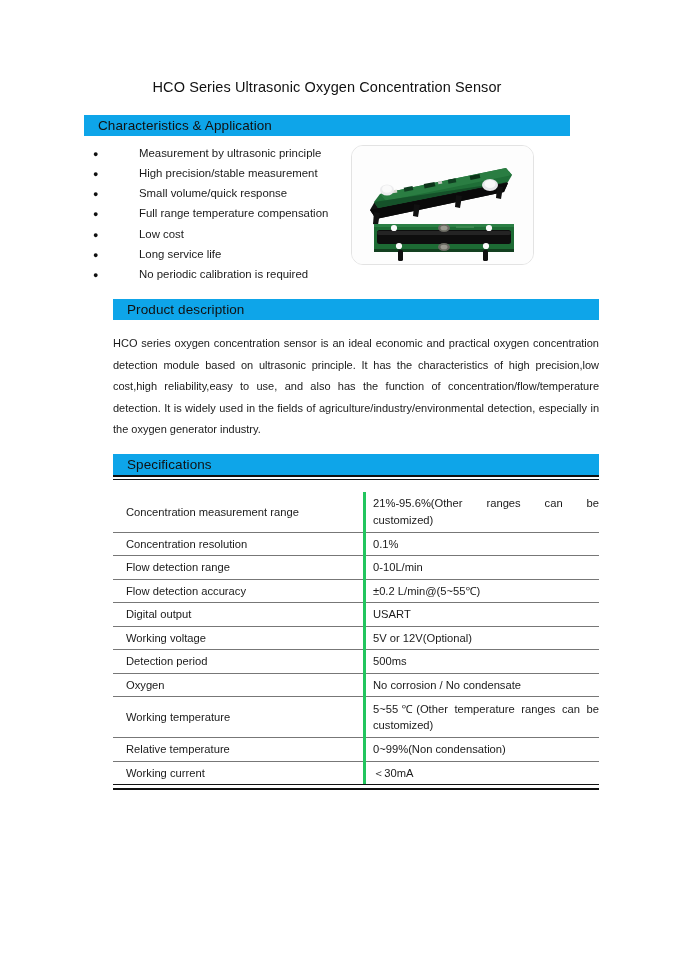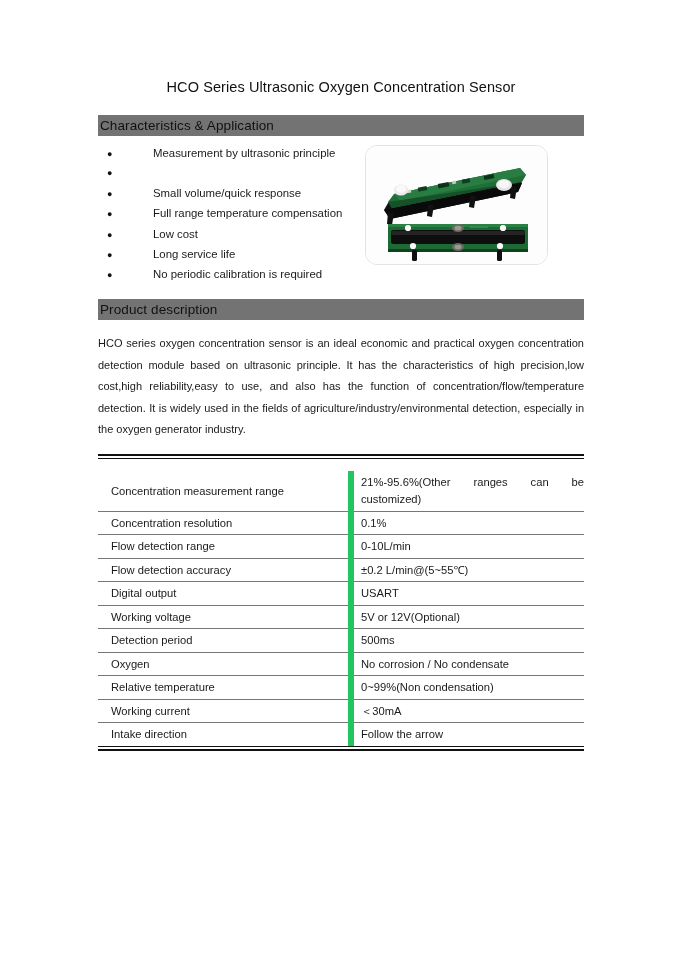--- a/index.html
+++ b/index.html
@@ -17,43 +17,43 @@
   }
   .page {
     position: absolute;
     left: 0; top: 0;
     width: 680px;
     height: 961px;
     background: #ffffff;
   }
   .content {
     position: absolute;
-    left: 98px;
+    left: 84px;
     top: 78px;
     width: 486px;
   }
   
   .doc-title {
     font-size: 14.5px;
     text-align: center;
     letter-spacing: 0.1px;
     color: #111;
     margin: 0 0 18px 0;
     padding: 0;
     font-weight: normal;
     line-height: 1.3;
   }
   
   .section-band {
-    background: #737373;
+    background: #0ea5e9;
     height: 21px;
     line-height: 21px;
     font-size: 13.5px;
     color: #111;
-    padding-left: 2px;
+    padding-left: 14px;
     box-sizing: border-box;
     width: 486px;
     letter-spacing: 0.1px;
   }
   
   .char-block {
     display: flex;
     align-items: flex-start;
     margin-top: 9px;
   }
@@ -98,40 +98,40 @@
 
   
   .desc {
     margin-top: 13px;
     font-size: 11px;
     line-height: 21.5px;
     text-align: justify;
     color: #1a1a1a;
     width: 486px;
   }
-  .spec-band-wrap { margin-top: 13px; }
+  .spec-band-wrap { margin-top: 13px; margin-left: 29px; }
 
   
   .spec-table {
     margin-top: 12px;
     width: 486px;
     border-collapse: collapse;
     table-layout: fixed;
   }
   .spec-table td {
     font-size: 11.2px;
     color: #1a1a1a;
     padding: 3px 0 3px 8px;
     vertical-align: middle;
     border-bottom: 1px solid #777;
     line-height: 16.5px;
   }
   .spec-table td.k {
     width: 237px;
-    border-right: 6px solid #22c55e;
+    border-right: 3px solid #22c55e;
     padding-left: 13px;
   }
   .spec-table td.v {
     padding-left: 7px;
     text-align: justify;
     text-align-last: justify;
   }
   .spec-table td.v.nojust {
     text-align: right;
     text-align-last: left;
@@ -168,20 +168,21 @@
     <div class="section-band">Characteristics &amp; Application</div>
 
     <div class="char-block">
       <div class="bullets">
         <div class="bullet-row">
           <span class="bullet-dot">●</span>
           <span class="bullet-text">Measurement by ultrasonic principle</span>
         </div>
         <div class="bullet-row">
           <span class="bullet-dot">●</span>
+          <span class="bullet-text">High precision/stable measurement</span>
         </div>
         <div class="bullet-row">
           <span class="bullet-dot">●</span>
           <span class="bullet-text">Small volume/quick response</span>
         </div>
         <div class="bullet-row">
           <span class="bullet-dot">●</span>
           <span class="bullet-text">Full range temperature compensation</span>
         </div>
         <div class="bullet-row">
@@ -256,20 +257,21 @@
         </svg>
       </div>
     </div>
 
     <div class="spec-band-wrap">
       <div class="section-band">Product description</div>
       <div class="desc">HCO series oxygen concentration sensor is an ideal economic and practical oxygen concentration detection module based on ultrasonic principle. It has the characteristics of high precision,low cost,high reliability,easy to use, and also has the function of concentration/flow/temperature detection. It is widely used in the fields of agriculture/industry/environmental detection, especially in the oxygen generator industry.</div>
     </div>
 
     <div class="spec-band-wrap">
+      <div class="section-band">Specifications</div>
       <div class="tbl-top"></div>
       <table class="spec-table">
         <tbody id="spec-body">
             <tr class="tall">
               <td class="k">Concentration measurement range</td>
               <td class="v">21%-95.6%(Other ranges can be customized)</td>
             </tr>
             <tr>
               <td class="k">Concentration resolution</td>
               <td class="v nojust">0.1%</td>
@@ -291,31 +293,31 @@
               <td class="v nojust">5V or 12V(Optional)</td>
             </tr>
             <tr>
               <td class="k">Detection period</td>
               <td class="v nojust">500ms</td>
             </tr>
             <tr>
               <td class="k">Oxygen</td>
               <td class="v nojust">No corrosion / No condensate</td>
             </tr>
+            <tr class="tall">
+              <td class="k">Working temperature</td>
+              <td class="v">5~55℃(Other temperature ranges can be customized)</td>
+            </tr>
             <tr>
               <td class="k">Relative temperature</td>
               <td class="v nojust">0~99%(Non condensation)</td>
             </tr>
             <tr>
               <td class="k">Working current</td>
               <td class="v nojust">＜30mA</td>
-            </tr>
-            <tr>
-              <td class="k">Intake direction</td>
-              <td class="v nojust">Follow the arrow</td>
             </tr>
           </tbody>
       </table>
       <div class="tbl-bottom"></div>
     </div>
 
   </div>
 </div>
 
 </body></html>

